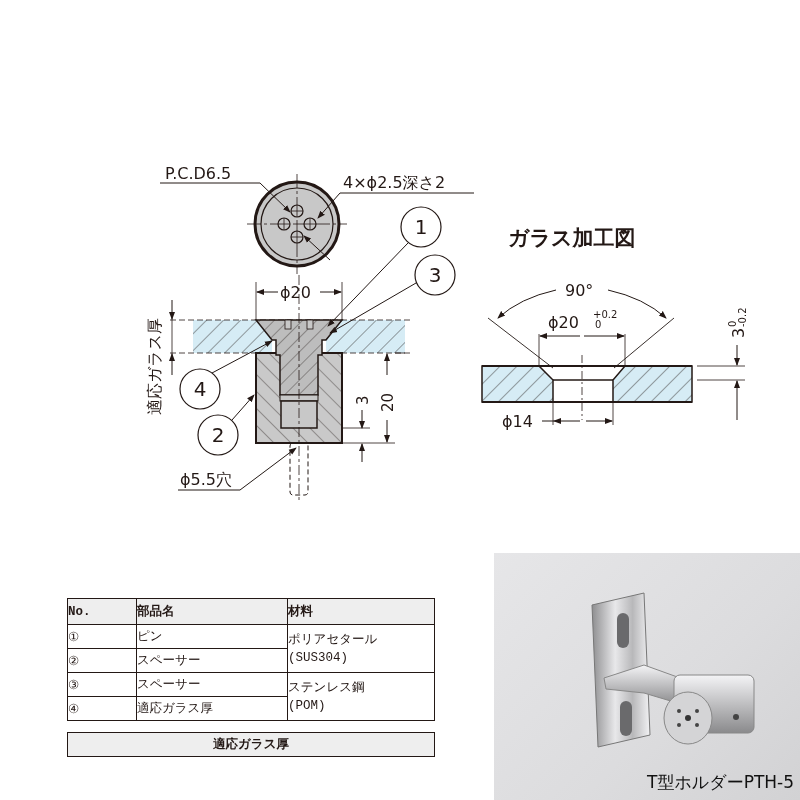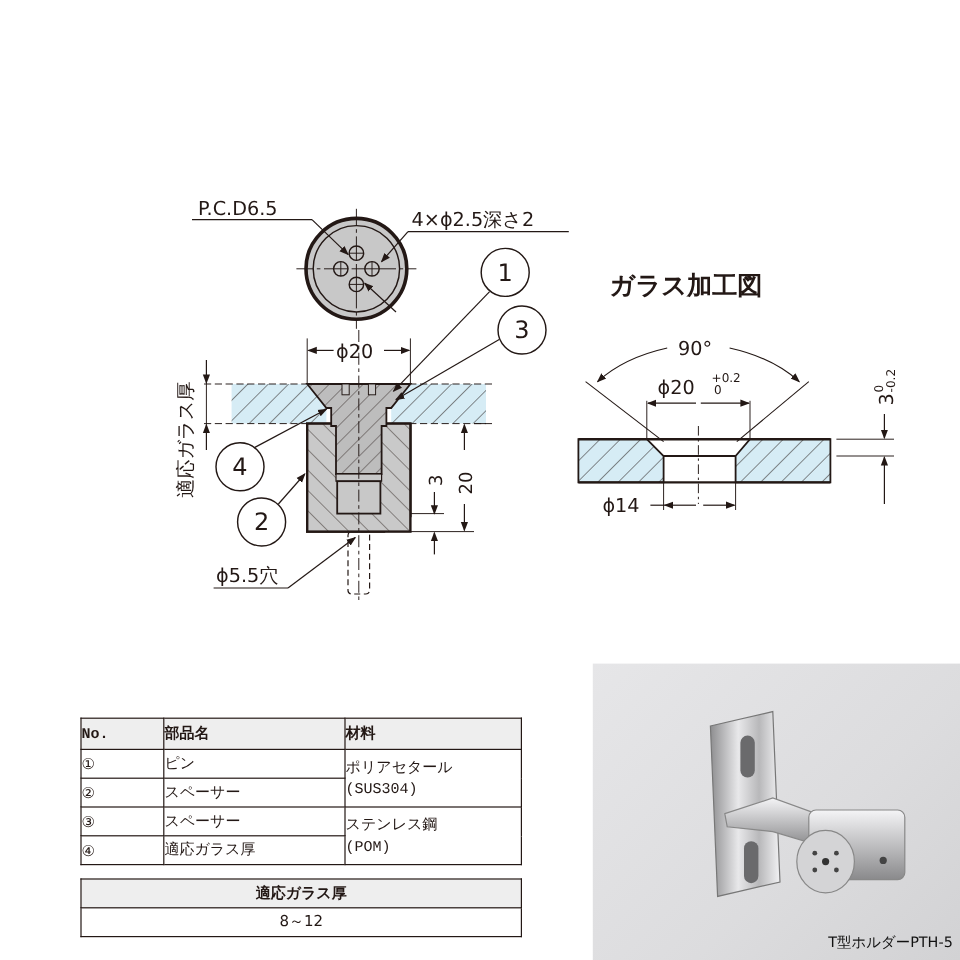--- a/index.html
+++ b/index.html
@@ -7,21 +7,21 @@
   .abs{position:absolute;}
   svg text{font-family:"DejaVu Sans","Liberation Sans",sans-serif;fill:#231815;}
   table.parts{border-collapse:collapse;position:absolute;left:67px;top:598px;width:368px;font-size:12.5px;}
   table.parts td, table.parts th{border:1px solid #231815;text-align:left;height:23px;padding:0;font-weight:normal;font-family:Liberation Mono, monospace;}
   table.parts th{background:#eeeeee;height:25px;font-weight:bold;}
   table.parts td.mat{line-height:18px;}
   table.glass{border-collapse:collapse;position:absolute;left:67px;top:732px;width:368px;font-size:12.5px;}
   table.glass td, table.glass th{border:1px solid #231815;text-align:center;height:23px;padding:0;}
   table.glass th{background:#eeeeee;font-weight:bold;}
   .photo{position:absolute;left:494px;top:553px;width:306px;height:247px;background:linear-gradient(135deg,#e6e6e8 0%,#dcdcde 60%,#d2d2d4 100%);}
-  .photo-caption{position:absolute;right:6px;bottom:6px;font-size:12px;color:#111;}
+  .photo-caption{position:absolute;right:6px;bottom:6px;font-size:17px;color:#111;}
 </style>
 </head>
 <body>
 
 <svg class="abs" style="left:0;top:0" width="800" height="560" viewBox="0 0 800 560">
   <defs>
     <pattern id="hatchGlass" patternUnits="userSpaceOnUse" width="12" height="12" patternTransform="rotate(45)">
       <rect width="12" height="12" fill="#d6ecf5"></rect>
       <line x1="0" y1="0" x2="0" y2="12" stroke="#231815" stroke-width="0.8"></line>
     </pattern>
@@ -210,23 +210,20 @@
     <td>適応ガラス厚</td>
   </tr>
 </tbody>
   </table>
 
 <table class="glass">
   <tbody>
       <tr>
         <th>適応ガラス厚</th>
       </tr>
-  <tr>
-        <td>8～12</td>
-      </tr>
 </tbody>
   </table>
 
 <div class="photo">
   <svg width="306" height="247" viewBox="0 0 306 247">
     <defs>
       <linearGradient id="steel" x1="0" x2="1" y1="0" y2="0">
         <stop offset="0" stop-color="#8e8e90"></stop>
         <stop offset="0.4" stop-color="#e8e8ea"></stop>
         <stop offset="0.7" stop-color="#b8b8ba"></stop>

